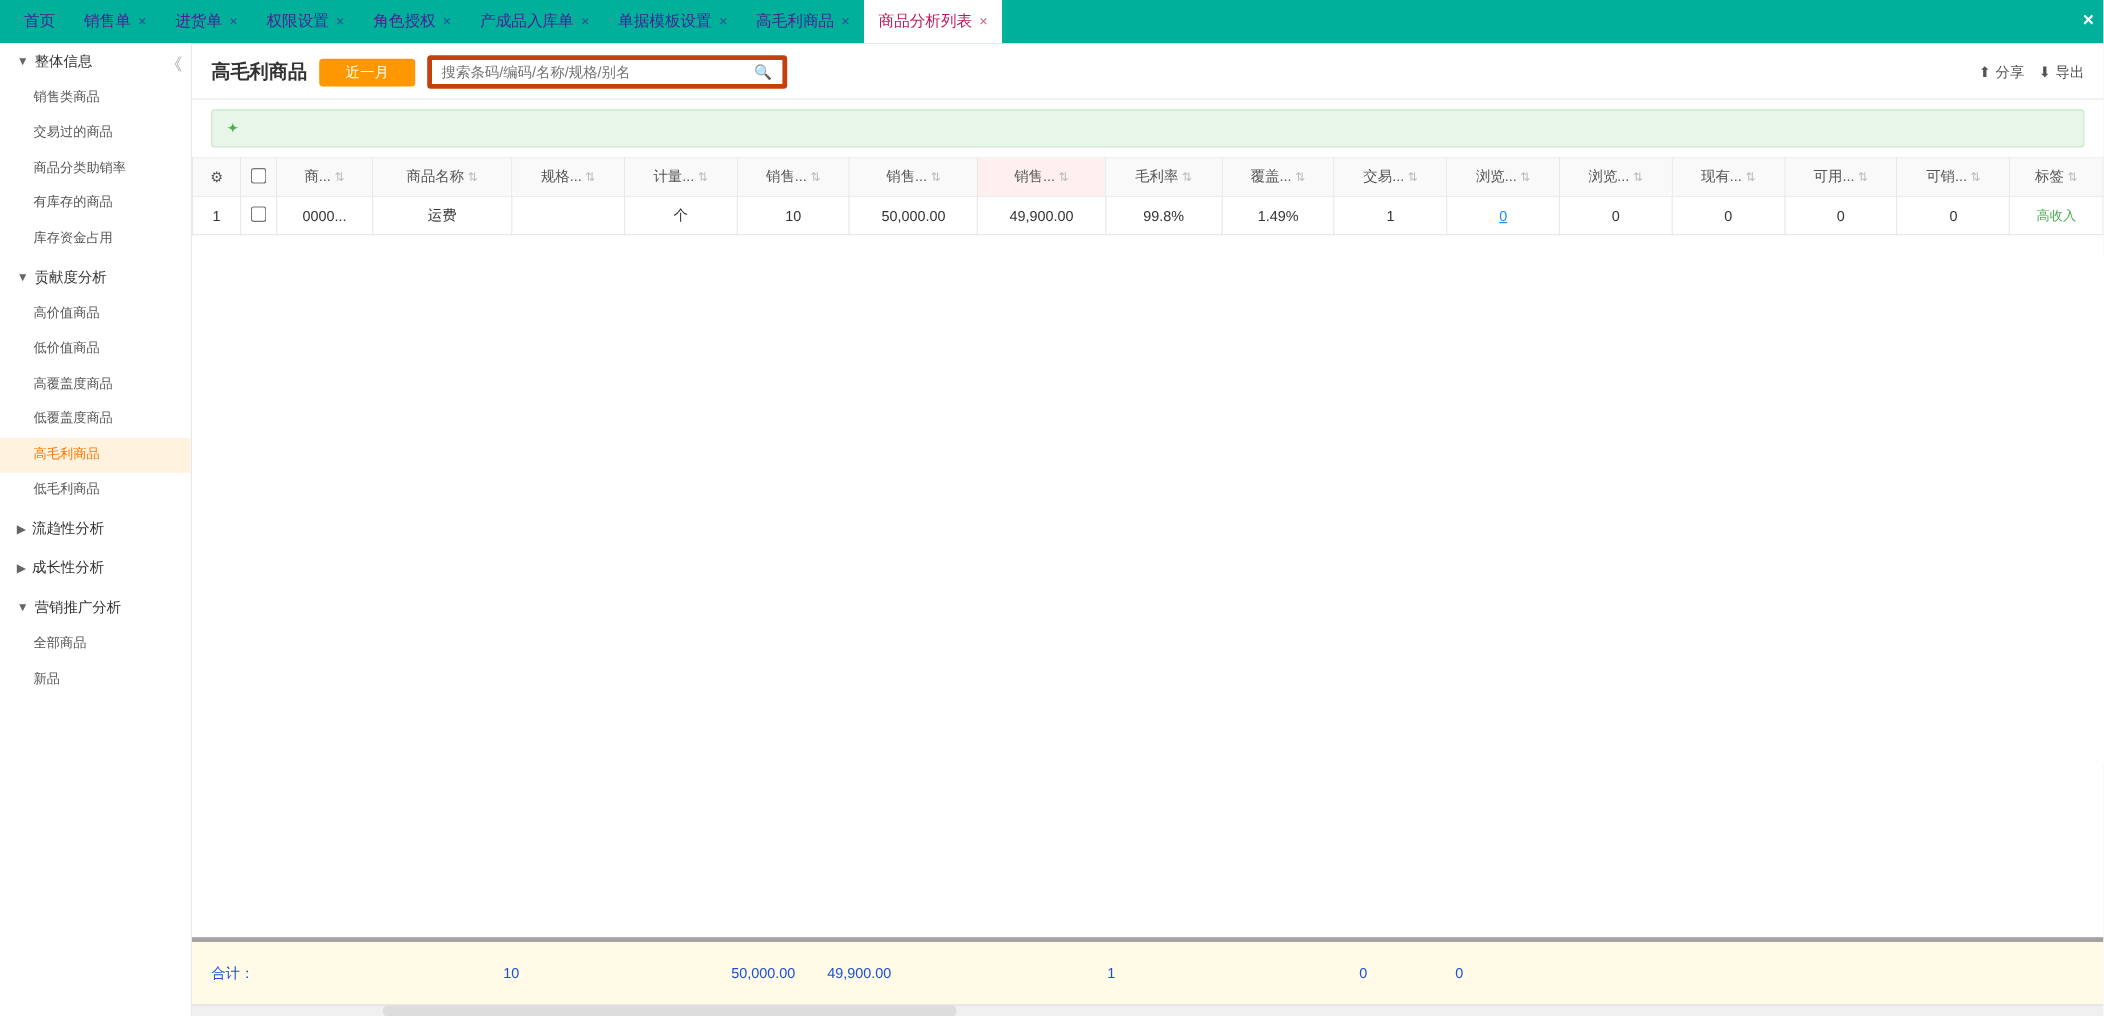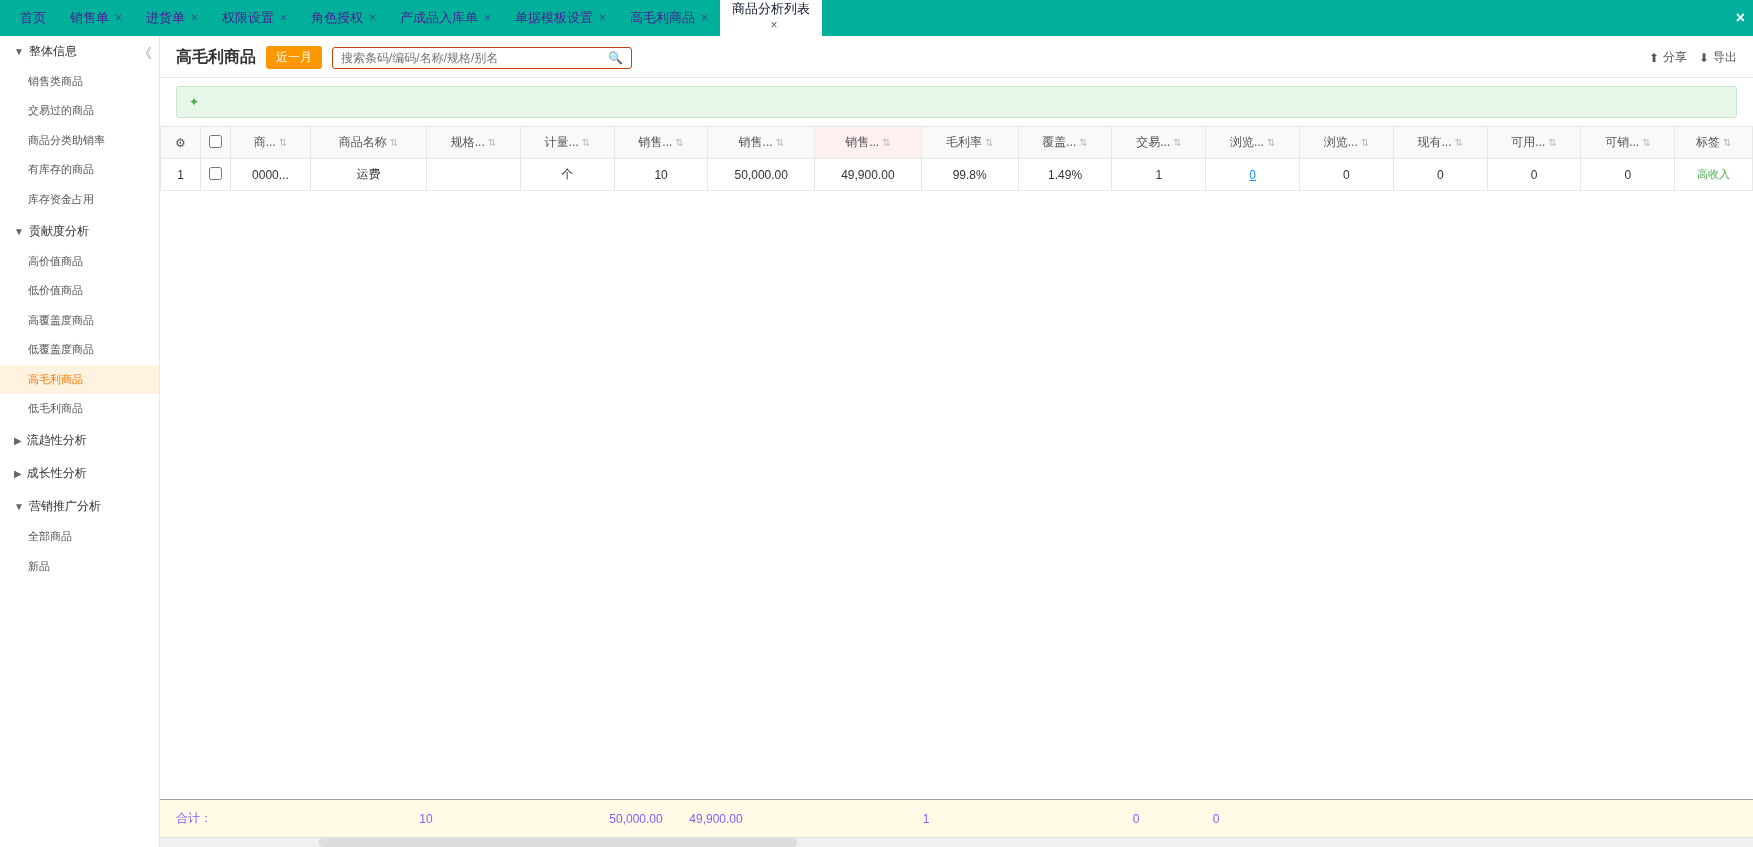--- a/index.html
+++ b/index.html
@@ -21,22 +21,21 @@
       padding: 0 12px;
       height: 36px;
       font-size: 13px;
       cursor: pointer;
       white-space: nowrap;
       color: #4c1d95;
       position: relative;
     }
     .nav-tab.active {
       background: white;
-      color: #0f172a;
-      flex-direction: column;
+      color: #be185d;
     }
     .nav-tab .close-btn {
       margin-left: 6px;
       font-size: 12px;
       opacity: 0.7;
     }
     .nav-close-all {
       position: absolute;
       right: 8px;
       color: white;
@@ -134,28 +133,28 @@
     .content-title {
       font-size: 16px;
       font-weight: bold;
       color: #333;
     }
     .time-btn {
       background: #ff9800;
       color: white;
       border: none;
       border-radius: 3px;
-      padding: 3px 10px;
+      padding: 3px 22px;
       font-size: 12px;
       cursor: pointer;
     }
     .search-box {
       display: flex;
       align-items: center;
-      border: 1px solid #c2410c;
+      border: 4px solid #c2410c;
       border-radius: 3px;
       padding: 3px 8px;
       flex: 1;
       max-width: 300px;
     }
     .search-input {
       border: none;
       outline: none;
       font-size: 12px;
       color: #999;
@@ -229,28 +228,28 @@
       color: #333;
       white-space: nowrap;
       text-align: center;
     }
     .tag-high { color: #4caf50; font-size: 11px; }
     .link-style { color: #1890ff; text-decoration: underline; cursor: pointer; }
 
     
     .footer-bar {
       background: #fffbe6;
-      border-top: 1px solid #a3a3a3;
+      border-top: 4px solid #a3a3a3;
       display: flex;
       align-items: center;
       padding: 8px 16px;
       font-size: 12px;
-      color: #8b5cf6;
+      color: #1d4ed8;
       flex-shrink: 0;
-      height: 38px;
+      height: 56px;
     }
     .footer-label { min-width: 80px; font-weight: 500; }
     .footer-values {
       display: flex;
       gap: 0;
       flex: 1;
     }
     .footer-cell {
       text-align: center;
       padding: 0 6px;

